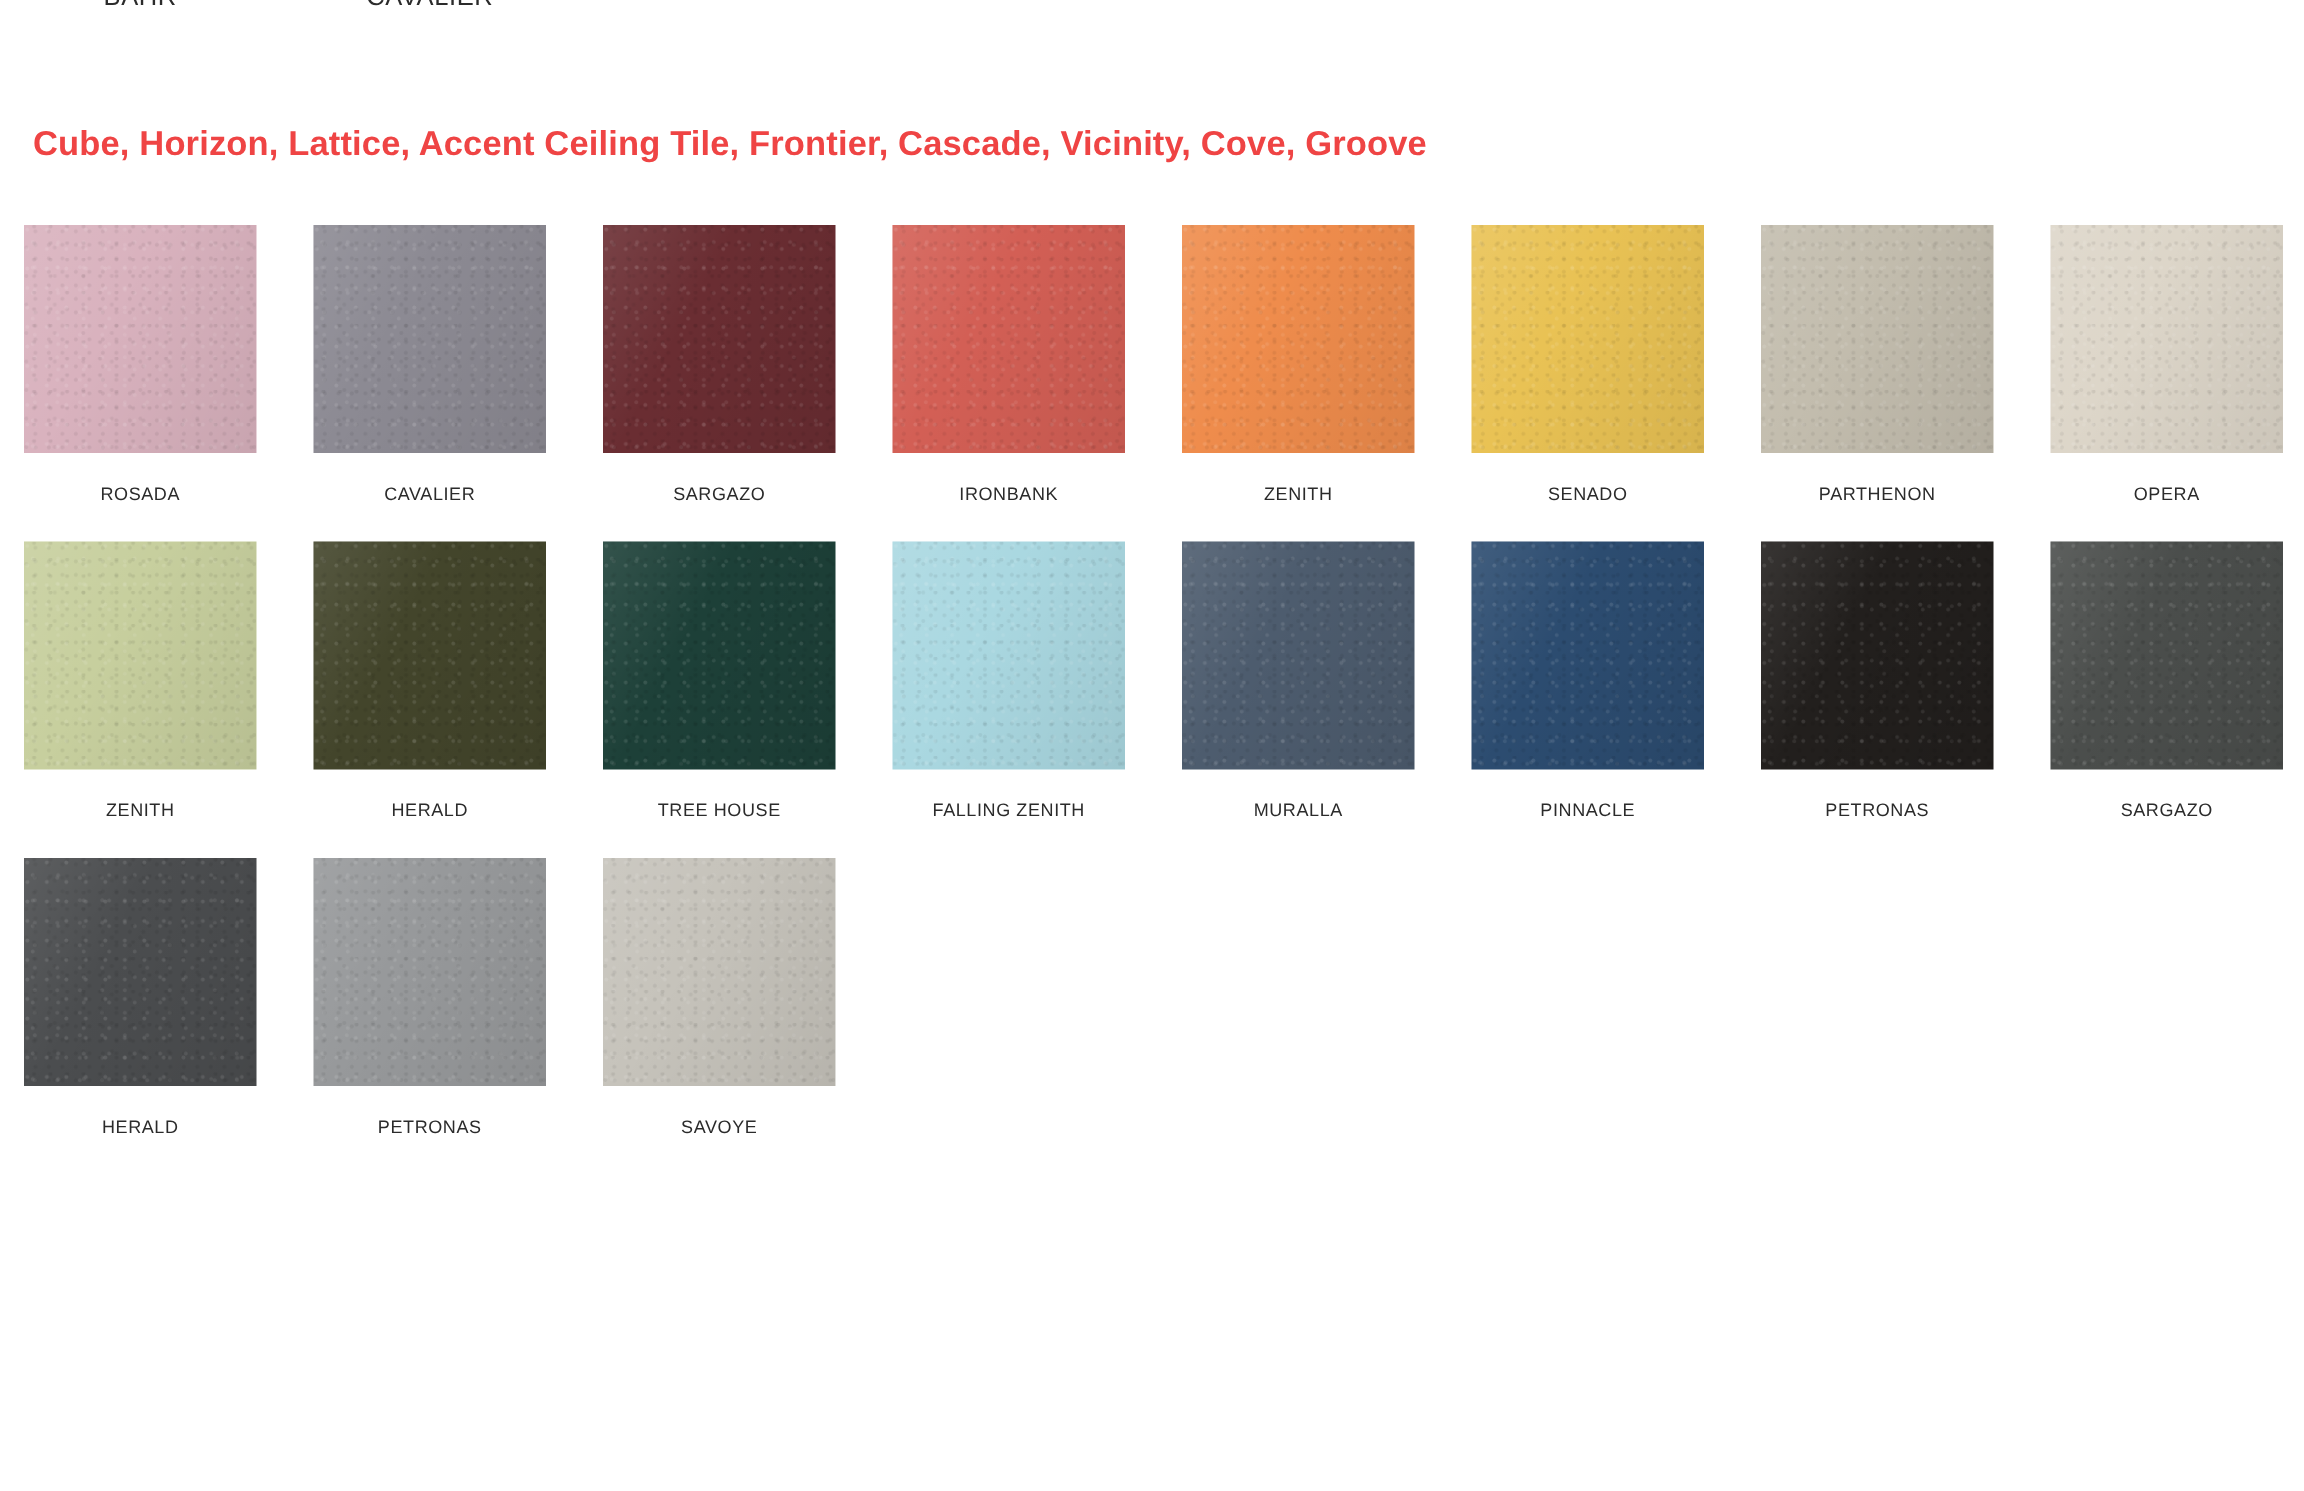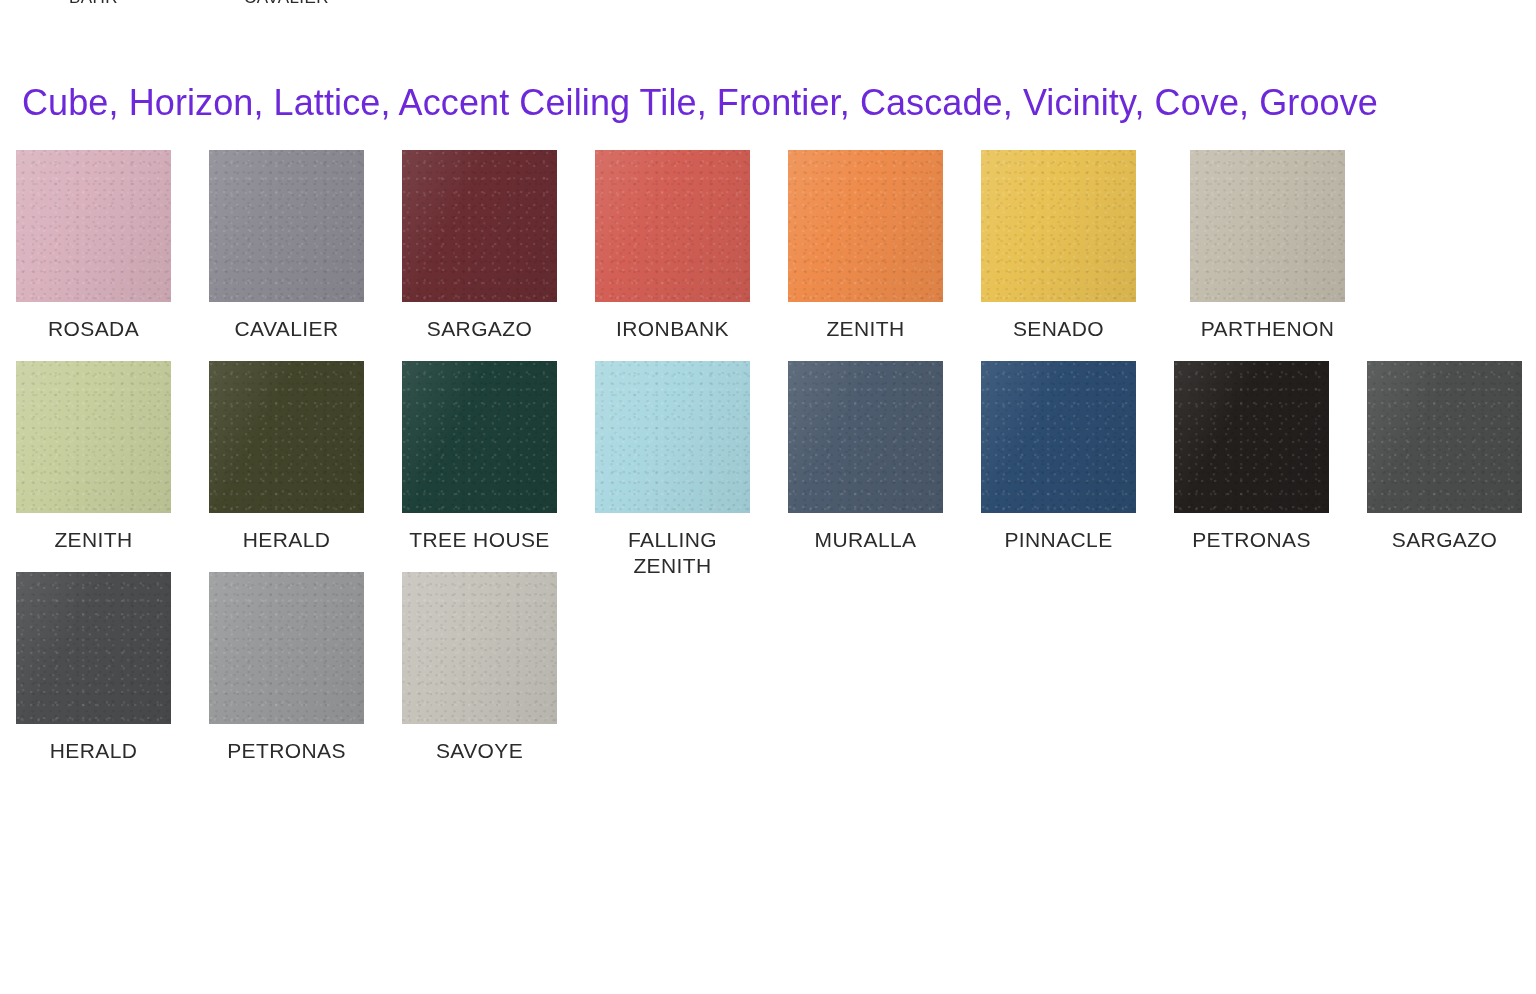--- a/index.html
+++ b/index.html
@@ -41,24 +41,24 @@
     letter-spacing: 0.4px;
     color: #2b2b2b;
     white-space: nowrap;
   }
 
   
   .heading {
     position: absolute;
     top: 82px;
     left: 22px;
-    font-size: 36px;
-    font-weight: 400;
+    font-size: 23px;
+    font-weight: 700;
     letter-spacing: 0.1px;
-    color: #6d28d9;
+    color: #ef4444;
     white-space: nowrap;
   }
 
   
   .grid {
     position: absolute;
     top: 150px;
     left: 16px;
     width: 1520px;
   }
@@ -96,21 +96,21 @@
     background: linear-gradient(118deg,
       rgba(255,255,255,0.10) 0%,
       rgba(255,255,255,0.00) 38%,
       rgba(0,0,0,0.05) 78%,
       rgba(0,0,0,0.08) 100%);
   }
   .label {
     margin-top: 14px;
     width: 155px;
     text-align: center;
-    font-size: 21px;
+    font-size: 12px;
     line-height: 26px;
     letter-spacing: 0.4px;
     color: #2b2b2b;
   }
 </style>
 </head>
 <body>
 
 <div class="page">
 
@@ -158,26 +158,33 @@
           </div>
           <div class="label">ZENITH</div>
         </div>
         <div class="cell" style="left: 965px;">
           <div class="swatch" style="background: rgb(233, 194, 84);">
             <div class="tex"></div>
             <div class="sheen"></div>
           </div>
           <div class="label">SENADO</div>
         </div>
-        <div class="cell" style="left: 1158px; margin-left: 16px;">
+        <div class="cell" style="left: 1158px;">
           <div class="swatch" style="background: rgb(195, 189, 174);">
             <div class="tex"></div>
             <div class="sheen"></div>
           </div>
           <div class="label">PARTHENON</div>
+        </div>
+        <div class="cell" style="left: 1351px;">
+          <div class="swatch" style="background: rgb(221, 214, 201);">
+            <div class="tex"></div>
+            <div class="sheen"></div>
+          </div>
+          <div class="label">OPERA</div>
         </div>
       </div>
       <div class="row">
         <div class="cell" style="left: 0px;">
           <div class="swatch" style="background: rgb(199, 207, 158);">
             <div class="tex"></div>
             <div class="sheen"></div>
           </div>
           <div class="label">ZENITH</div>
         </div>

